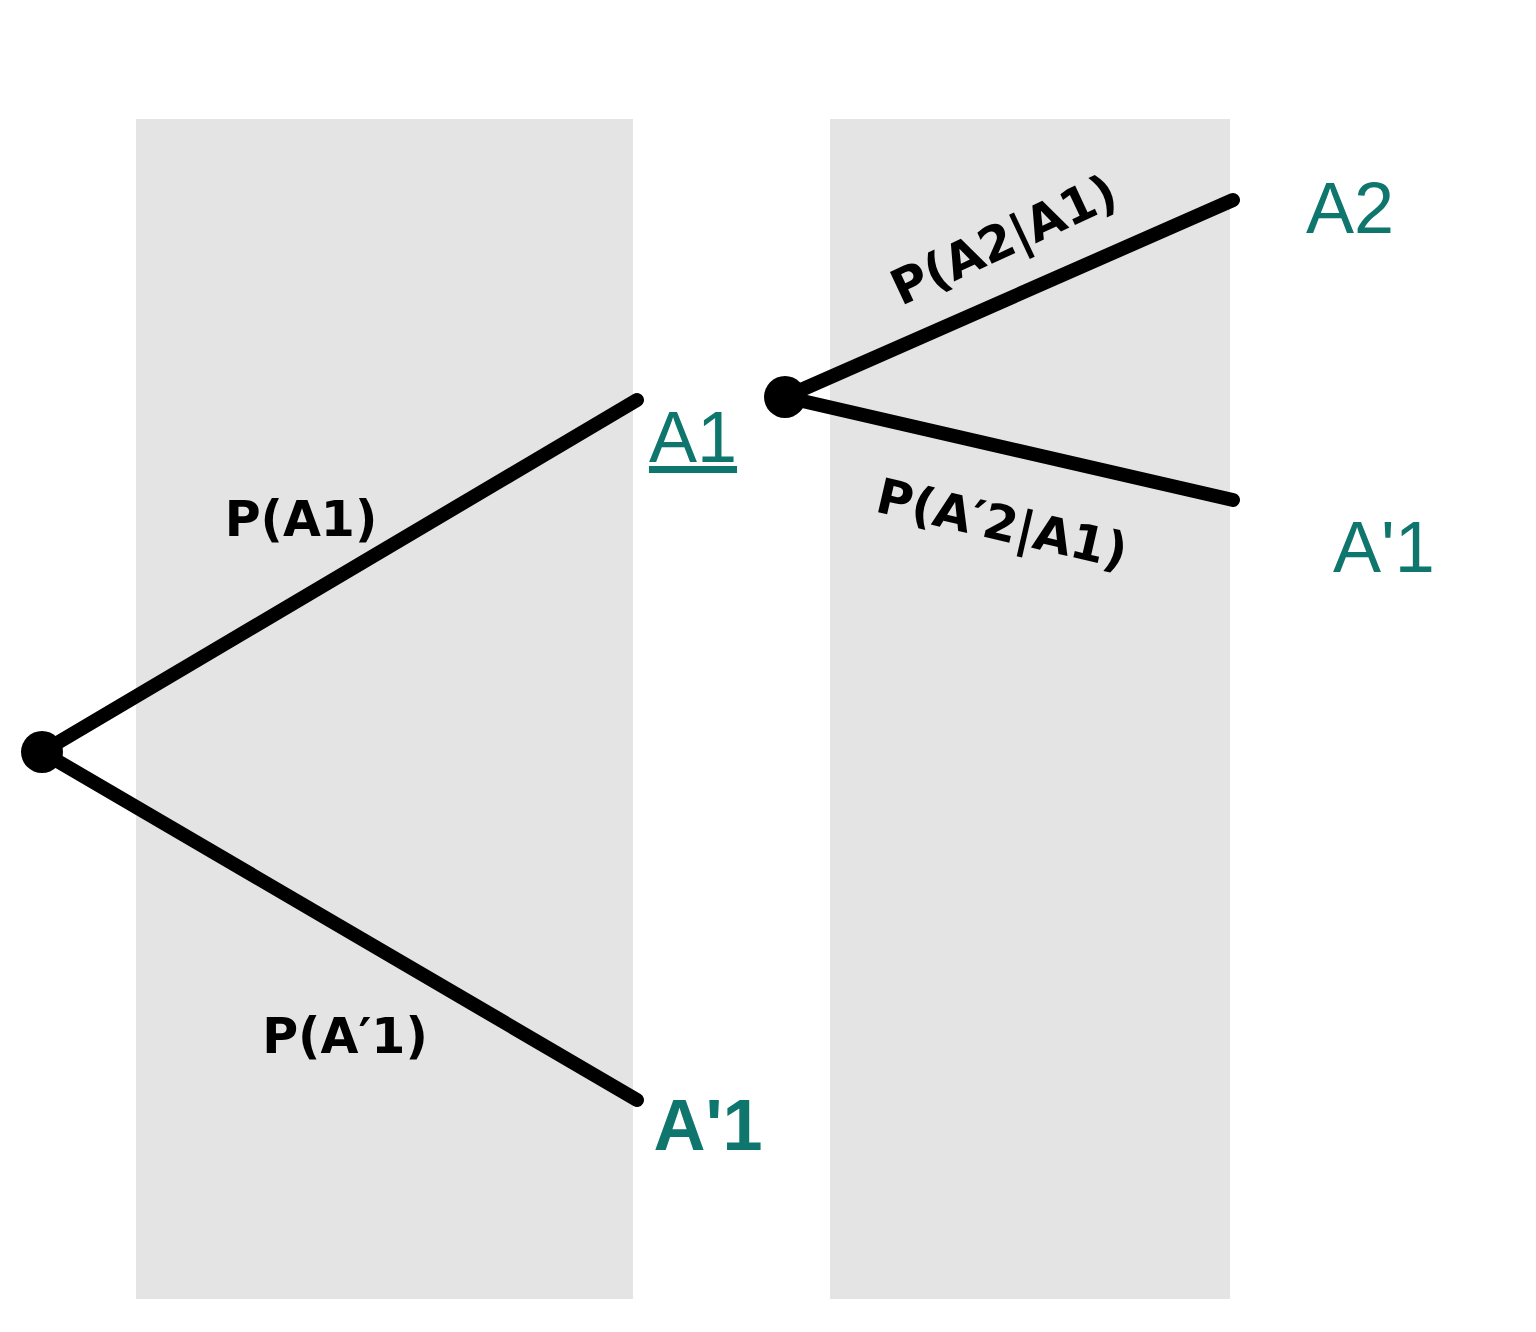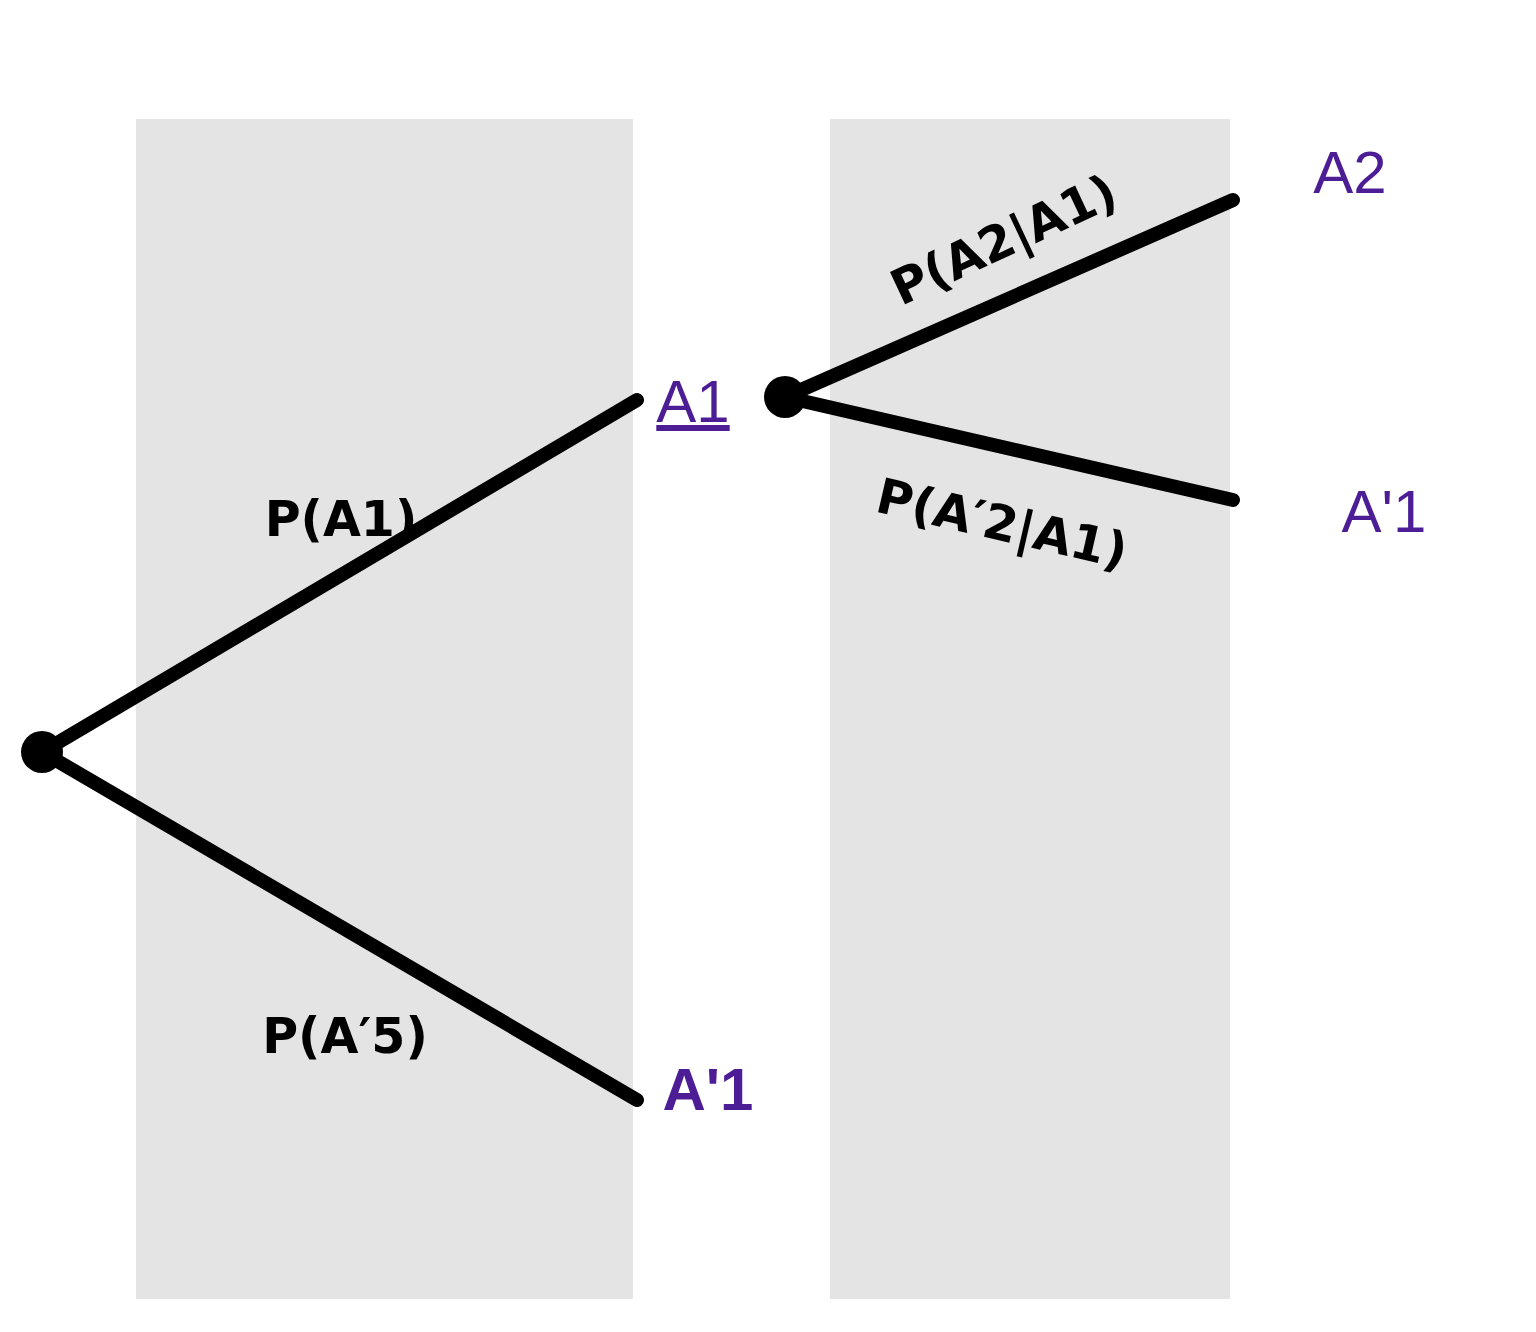--- a/index.html
+++ b/index.html
@@ -27,25 +27,26 @@
     position: absolute;
     left: 0;
     top: 0;
     width: 1536px;
     height: 1332px;
   }
   .node-label {
     position: absolute;
     transform: translate(-50%, -50%);
     font-family: "Liberation Sans", sans-serif;
-    font-size: 60px;
+    font-size: 72px;
     font-weight: 400;
-    color: #4c1d95;
+    color: #0f766e;
     white-space: nowrap;
     line-height: 1;
+    margin-top: 35px;
   }
   .edge-label {
     position: absolute;
     transform: translate(-50%, -50%);
     font-family: "DejaVu Sans", sans-serif;
     font-size: 49px;
     font-weight: 700;
     color: #000000;
     white-space: nowrap;
     line-height: 1;
@@ -68,18 +69,18 @@
     <line x1="785" y1="397" x2="1233" y2="500" stroke="#000000" stroke-width="14" stroke-linecap="round"></line>
     <circle cx="42" cy="752" r="21" fill="#000000"></circle>
     <circle cx="785" cy="397" r="21" fill="#000000"></circle>
   </svg>
 
   <div class="node-label" style="left:693px;  top:402px;text-decoration:underline;">A1</div>
   <div class="node-label" style="left:1350px; top:173px;">A2</div>
   <div class="node-label" style="left:1384px; top:512px;">A'1</div>
   <div class="node-label" style="left:708px;  top:1090px;font-weight:bold;">A'1</div>
 
-  <div class="edge-label" style="left:301px;  top:519px;margin-left:40px;">P(A1)</div>
-  <div class="edge-label" style="left:345px;  top:1036px;">P(A′5)</div>
+  <div class="edge-label" style="left:301px;  top:519px;">P(A1)</div>
+  <div class="edge-label" style="left:345px;  top:1036px;">P(A′1)</div>
   <div class="edge-label rot-up" style="left:1004px; top:240px;">P(A2|A1)</div>
   <div class="edge-label rot-down" style="left:1002px; top:524px;">P(A′2|A1)</div>
 
 </div>
 
 </body></html>

